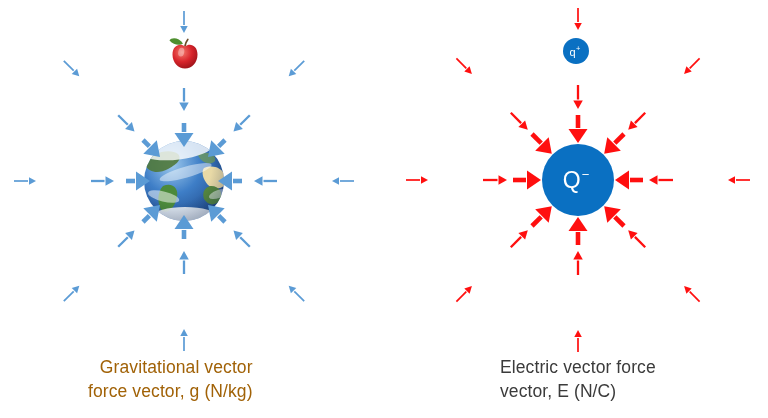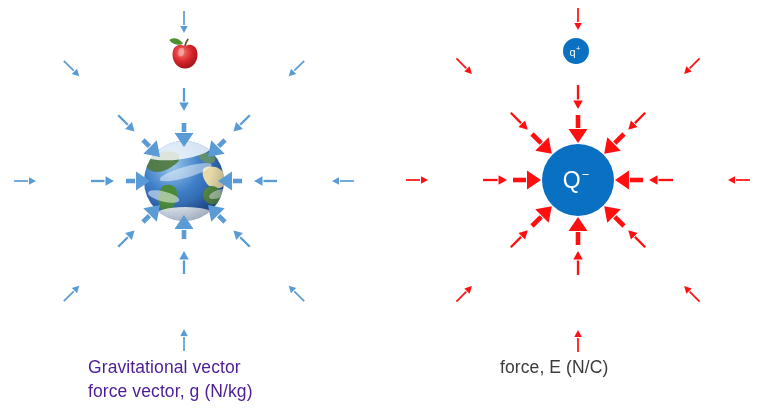--- a/index.html
+++ b/index.html
@@ -268,20 +268,21 @@
           <polygon points="578.0,30.0 581.8,23.0 574.3,23.0" fill="#FF0F0F"></polygon>
         </g>
         <g>
           <line x1="699.6" y1="58.4" x2="689.7" y2="68.3" stroke="#FF0F0F" stroke-width="1.7"></line>
           <polygon points="684.1,73.9 691.7,71.6 686.4,66.3" fill="#FF0F0F"></polygon>
         </g>
       </g>
   </g>
 </svg>
 
-<div class="caption" style="left: 88px; top: 355px; color: #4c1d95;">
+<div class="caption" style="left: 88px; top: 355px; color: #a16207; text-align: right;">
   <div>Gravitational vector</div>
   <div>force vector, g (N/kg)</div>
 </div>
 
 <div class="caption" style="left: 500px; top: 355px; color: rgb(59, 59, 59);">
-  <div>force, E (N/C)</div>
+  <div>Electric vector force</div>
+  <div>vector, E (N/C)</div>
 </div>
 
 </body></html>

